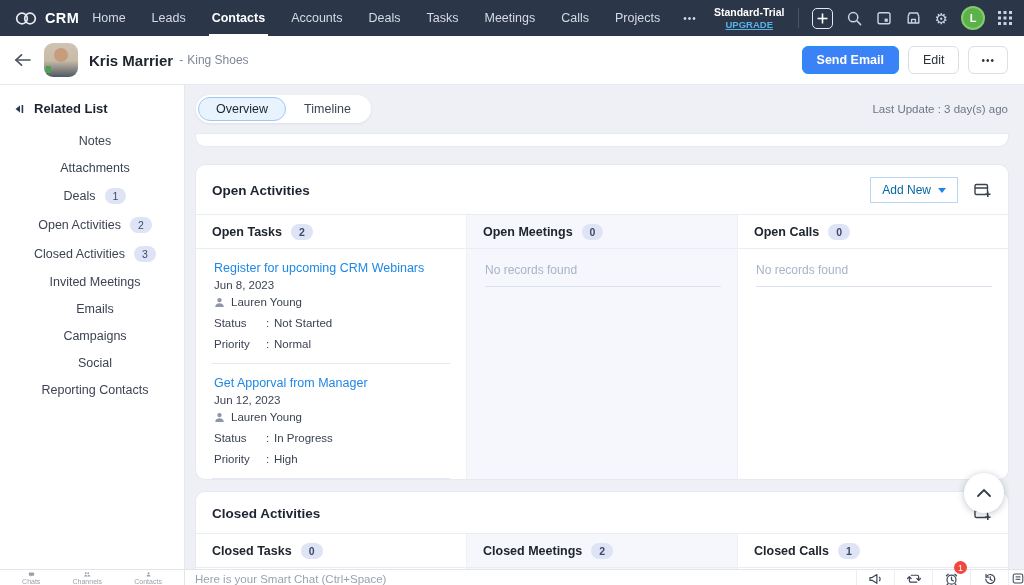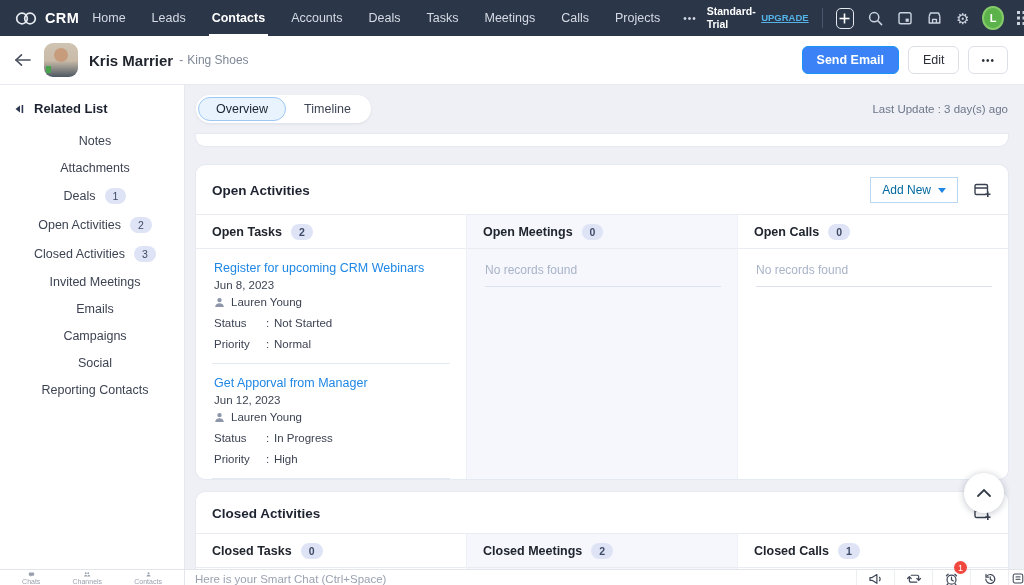--- a/index.html
+++ b/index.html
@@ -11,21 +11,21 @@
   .topnav { height:36px; background:#2b3648; display:flex; align-items:center; padding:0 12px 0 14px; }
   .brand { display:flex; align-items:center; gap:7px; cursor:pointer; }
   .brand svg { display:block; }
   .brand-text { font-size:14.5px; font-weight:bold; color:#fff; letter-spacing:.4px; }
   .nav-items { display:flex; align-items:stretch; height:36px; }
   .nav-item { display:flex; align-items:center; padding:0 13px; font-size:12.5px; color:#d5dbe5; position:relative; cursor:pointer; white-space:nowrap; }
   .nav-item.active { color:#fff; font-weight:bold; }
   .nav-item.active::after { content:""; position:absolute; left:10px; right:10px; bottom:0; height:2px; background:#fff; }
   .nav-more { display:flex; align-items:center; padding:0 10px; font-size:10px; letter-spacing:1px; color:#d5dbe5; cursor:pointer; }
   .nav-right { margin-left:auto; display:flex; align-items:center; gap:13px; }
-  .plan { display:flex; flex-direction:row; align-items:center; line-height:1.25; }
+  .plan { display:flex; flex-direction:column; align-items:center; line-height:1.25; }
   .plan-name { font-size:10.5px; font-weight:bold; color:#fff; }
   .upgrade-link { font-size:9.5px; font-weight:bold; color:#55b3e8; text-decoration:underline; cursor:pointer; }
   .vdiv { width:1px; height:20px; background:#49556c; }
   .nav-icon { display:flex; align-items:center; justify-content:center; color:#cbd3df; cursor:pointer; }
   .plus-btn { width:21px; height:21px; border:1.5px solid #e4e9f0; border-radius:5px; display:flex; align-items:center; justify-content:center; color:#fff; cursor:pointer; }
   .gear-glyph { font-size:15px; color:#cbd3df; line-height:1; }
   .nav-avatar { width:24px; height:24px; border-radius:50%; background:#5cb24a; border:2px solid #85cb6b; color:#fff; font-size:11px; font-weight:bold; display:flex; align-items:center; justify-content:center; cursor:pointer; }
 
   
   .record-header { height:49px; background:#fff; display:flex; align-items:center; padding:0 16px 0 14px; border-bottom:1px solid #e7eaef; }

